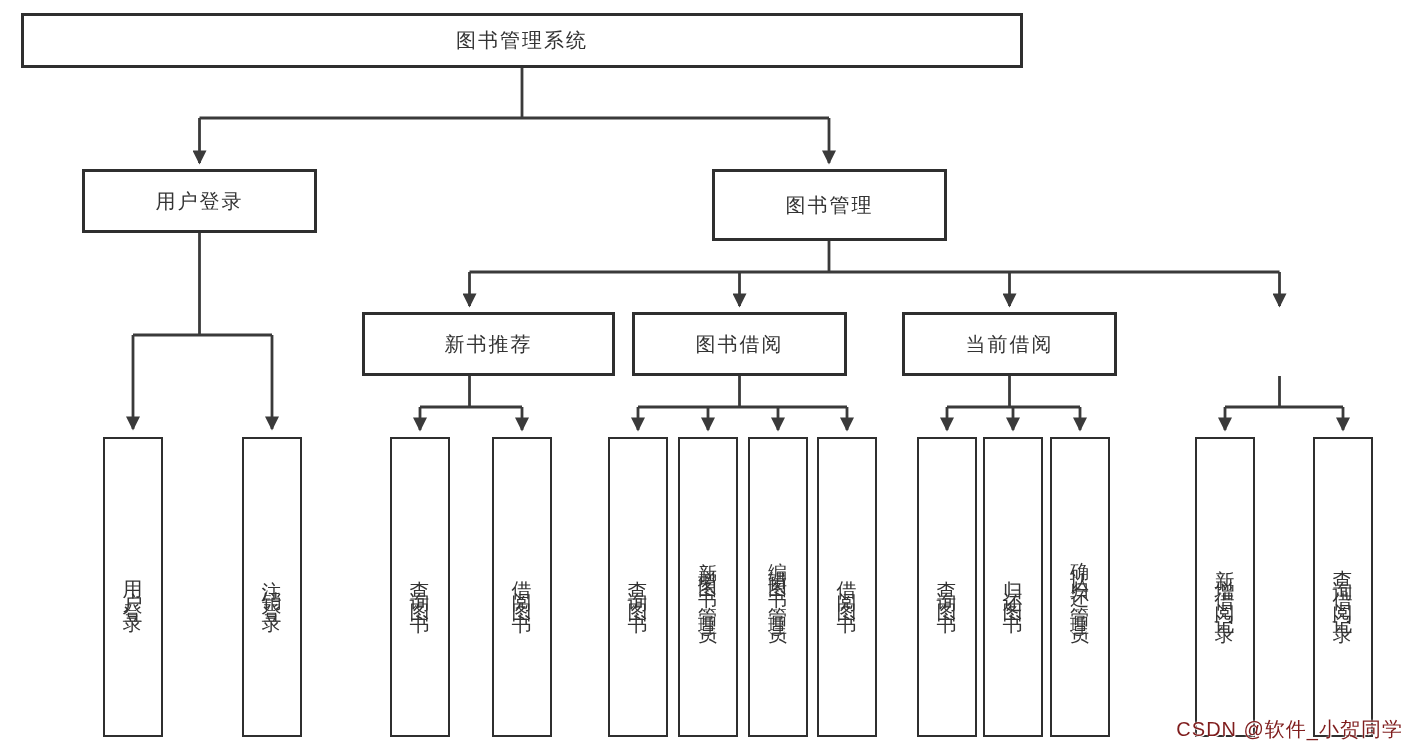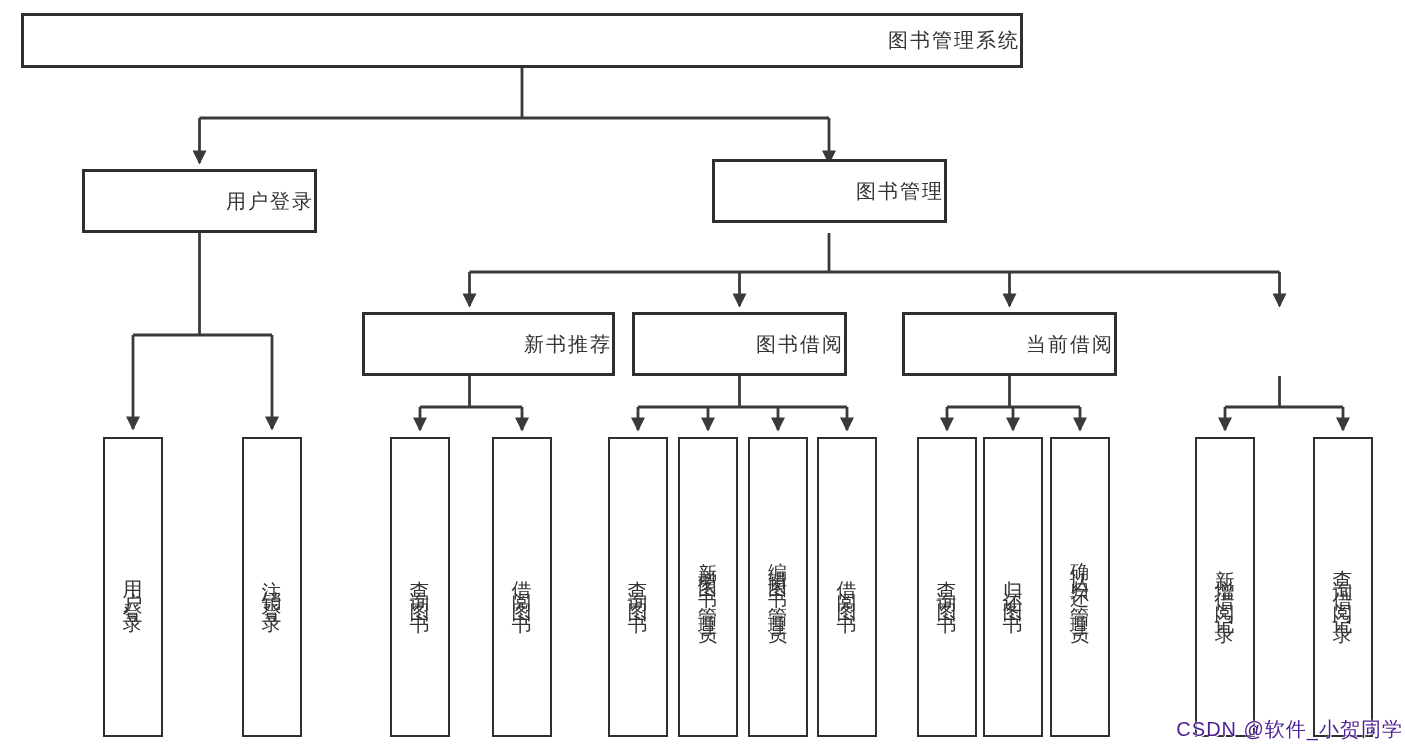--- a/index.html
+++ b/index.html
@@ -6,21 +6,21 @@
   #canvas{
     position:relative;
     width:1405px;height:747px;
     background:#ffffff;
     overflow:hidden;
     font-family:"Liberation Sans","DejaVu Sans",sans-serif;
   }
   #wires{position:absolute;left:0;top:0;width:1405px;height:747px;pointer-events:none;}
   .h-node{
     position:absolute;
-    display:flex;align-items:center;justify-content:flex-end;
+    display:flex;align-items:center;justify-content:center;
     border:3px solid #2f2f2f;background:#ffffff;
     box-sizing:border-box;
     font-size:20px;color:#333333;letter-spacing:2px;
     white-space:nowrap;
   }
   .v-node{
     position:absolute;
     display:flex;align-items:center;justify-content:center;
     border:2.5px solid #2f2f2f;background:#ffffff;
     box-sizing:border-box;
@@ -28,21 +28,21 @@
   .v-node .vtext{
     writing-mode:vertical-rl;
     text-orientation:mixed;
     font-size:20px;color:#333333;
     letter-spacing:11px;line-height:1;
     white-space:nowrap;
   }
   .v-node.tight .vtext{letter-spacing:9px;font-size:19px;}
   .watermark{
     position:absolute;right:2px;bottom:4px;
-    font-size:20px;color:#4c1d95;letter-spacing:1px;
+    font-size:20px;color:#7f1d1d;letter-spacing:1px;
     text-shadow:0 0 2px #ffffff,1px 1px 0 #ffffff;
     z-index:5;white-space:nowrap;
   }
 </style>
 </head>
 <body>
 
 <div id="canvas">
 
   <svg id="wires" width="1405" height="747" viewBox="0 0 1405 747" xmlns="http://www.w3.org/2000/svg">
@@ -95,21 +95,21 @@
     </g>
   </svg>
 
   <div class="h-node" style="left:21px;top:13px;width:1002px;height:55px">
     <span>图书管理系统</span>
   </div>
 
   <div class="h-node" style="left:82px;top:169px;width:235px;height:64px">
     <span>用户登录</span>
   </div>
-  <div class="h-node" style="left:712px;top:159px;width:235px;height:64px">
+  <div class="h-node" style="left:712px;top:169px;width:235px;height:72px">
     <span>图书管理</span>
   </div>
 
   <div class="h-node" style="left:362px;top:312px;width:253px;height:64px">
     <span>新书推荐</span>
   </div>
   <div class="h-node" style="left:632px;top:312px;width:215px;height:64px">
     <span>图书借阅</span>
   </div>
   <div class="h-node" style="left:902px;top:312px;width:215px;height:64px">

